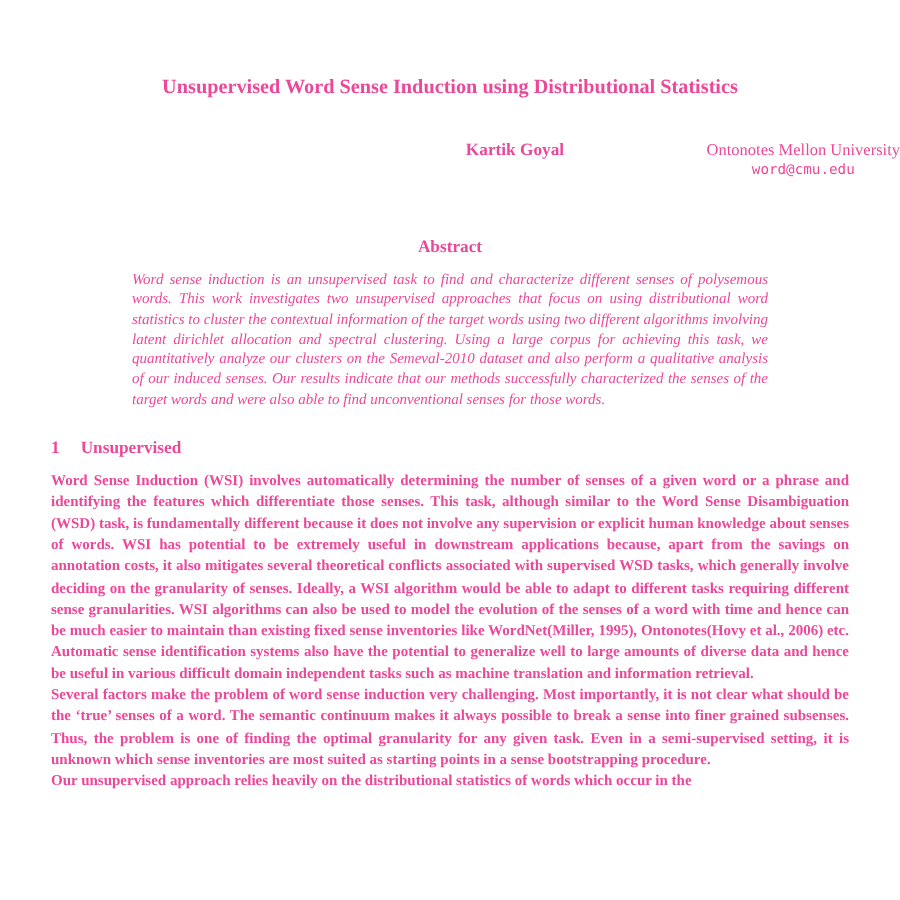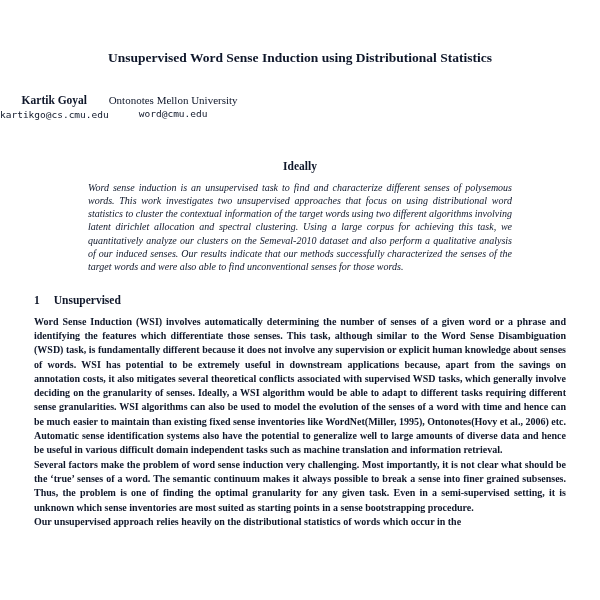--- a/index.html
+++ b/index.html
@@ -5,34 +5,35 @@
   html, body {
     margin: 0;
     padding: 0;
     background: #ffffff;
   }
   .page {
     position: relative;
     width: 600px;
     height: 600px;
     background: #ffffff;
-    color: #0f172a;
+    color: #ec4899;
     font-family: "Liberation Serif", serif;
     overflow: hidden;
   }
   .paper-title {
     margin: 50px 70px 0 70px;
     text-align: center;
     font-weight: bold;
     font-size: 13.5px;
     line-height: 1.25;
   }
   .authors-row {
     display: flex;
-    justify-content: flex-start;
+    justify-content: flex-end;
+    gap: 95px;
     margin-top: 26px;
   }
   .author-block {
     text-align: center;
   }
   .author-name {
     font-weight: bold;
     font-size: 11.5px;
     line-height: 1.3;
   }
@@ -82,31 +83,30 @@
 <body>
 
 <div class="page">
 
   <h1 class="paper-title">Unsupervised Word Sense Induction using Distributional Statistics</h1>
 
   <div class="authors-row">
 
     <div class="author-block">
       <div class="author-name">Kartik Goyal</div>
-      <div class="author-email">kartikgo@cs.cmu.edu</div>
     </div>
 
     <div class="author-block">
       <div class="author-affiliation">Ontonotes Mellon University</div>
       <div class="author-email">word@cmu.edu</div>
     </div>
 
   </div>
 
-  <div class="abstract-heading">Ideally</div>
+  <div class="abstract-heading">Abstract</div>
 
   <div class="abstract-text">Word sense induction is an unsupervised task to find and characterize different senses of polysemous words. This work investigates two unsupervised approaches that focus on using distributional word statistics to cluster the contextual information of the target words using two different algorithms involving latent dirichlet allocation and spectral clustering. Using a large corpus for achieving this task, we quantitatively analyze our clusters on the Semeval-2010 dataset and also perform a qualitative analysis of our induced senses. Our results indicate that our methods successfully characterized the senses of the target words and were also able to find unconventional senses for those words.</div>
 
   <div class="section-heading">
     <span class="section-number">1</span><span class="section-title">Unsupervised</span>
   </div>
 
   <div class="body-text">
     <p>Word Sense Induction (WSI) involves automatically determining the number of senses of a given word or a phrase and identifying the features which differentiate those senses. This task, although similar to the Word Sense Disambiguation (WSD) task, is fundamentally different because it does not involve any supervision or explicit human knowledge about senses of words. WSI has potential to be extremely useful in downstream applications because, apart from the savings on annotation costs, it also mitigates several theoretical conflicts associated with supervised WSD tasks, which generally involve deciding on the granularity of senses. Ideally, a WSI algorithm would be able to adapt to different tasks requiring different sense granularities. WSI algorithms can also be used to model the evolution of the senses of a word with time and hence can be much easier to maintain than existing fixed sense inventories like WordNet(Miller, 1995), Ontonotes(Hovy et al., 2006) etc. Automatic sense identification systems also have the potential to generalize well to large amounts of diverse data and hence be useful in various difficult domain independent tasks such as machine translation and information retrieval.</p>
     <p>Several factors make the problem of word sense induction very challenging. Most importantly, it is not clear what should be the ‘true’ senses of a word. The semantic continuum makes it always possible to break a sense into finer grained subsenses. Thus, the problem is one of finding the optimal granularity for any given task. Even in a semi-supervised setting, it is unknown which sense inventories are most suited as starting points in a sense bootstrapping procedure.</p>

